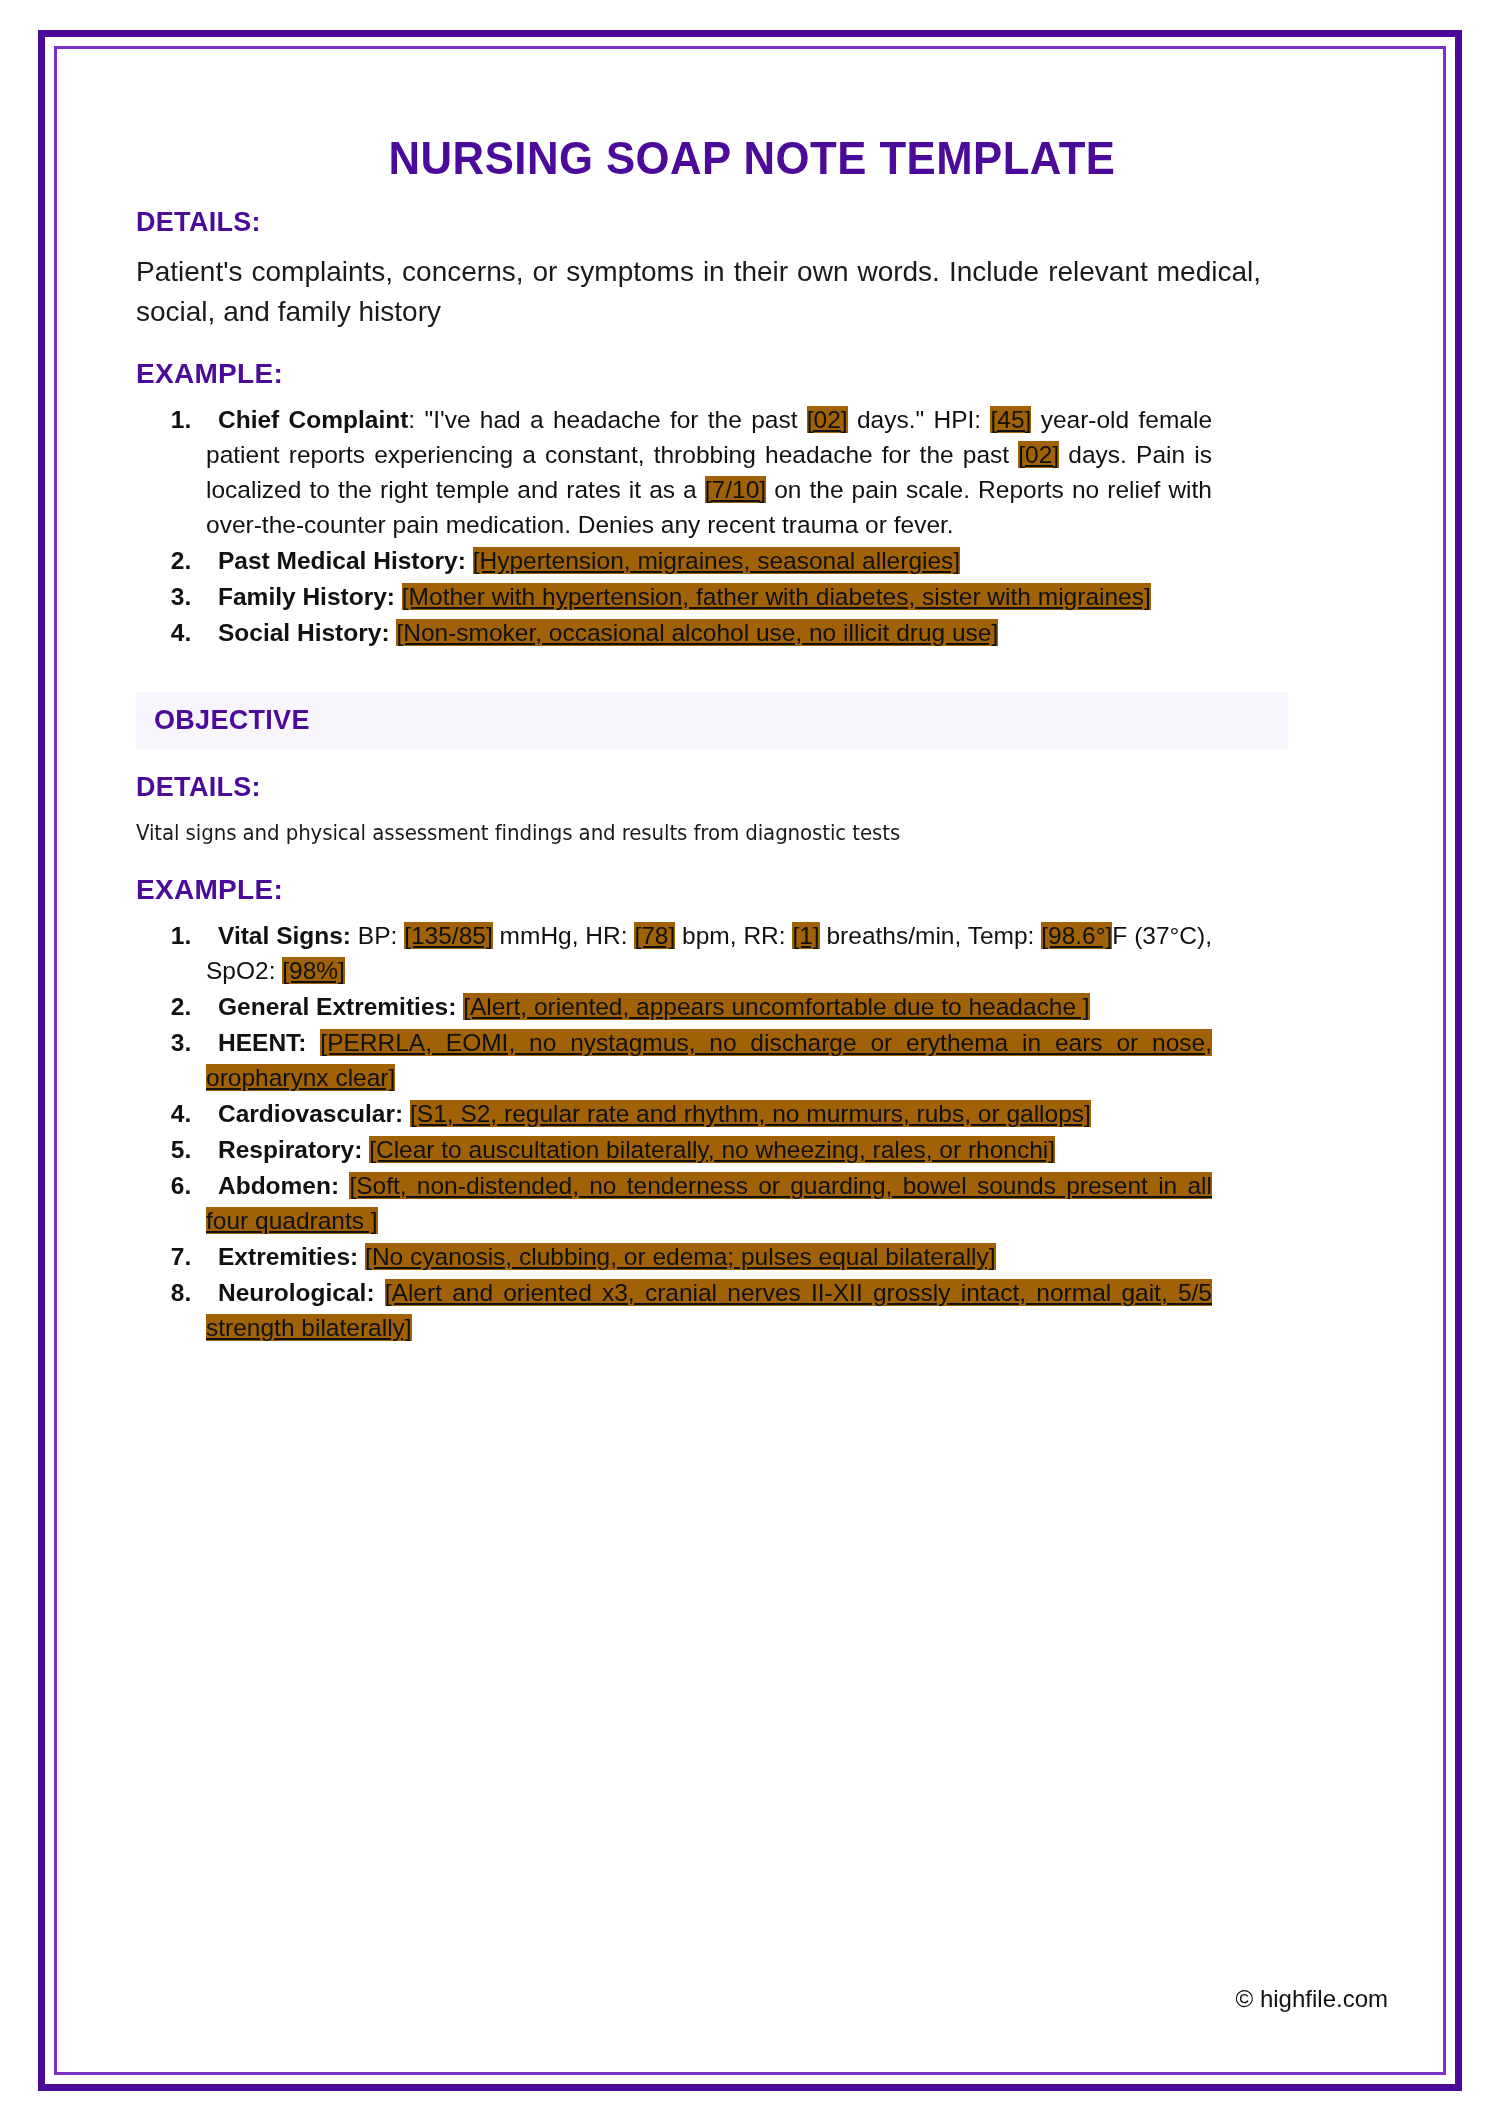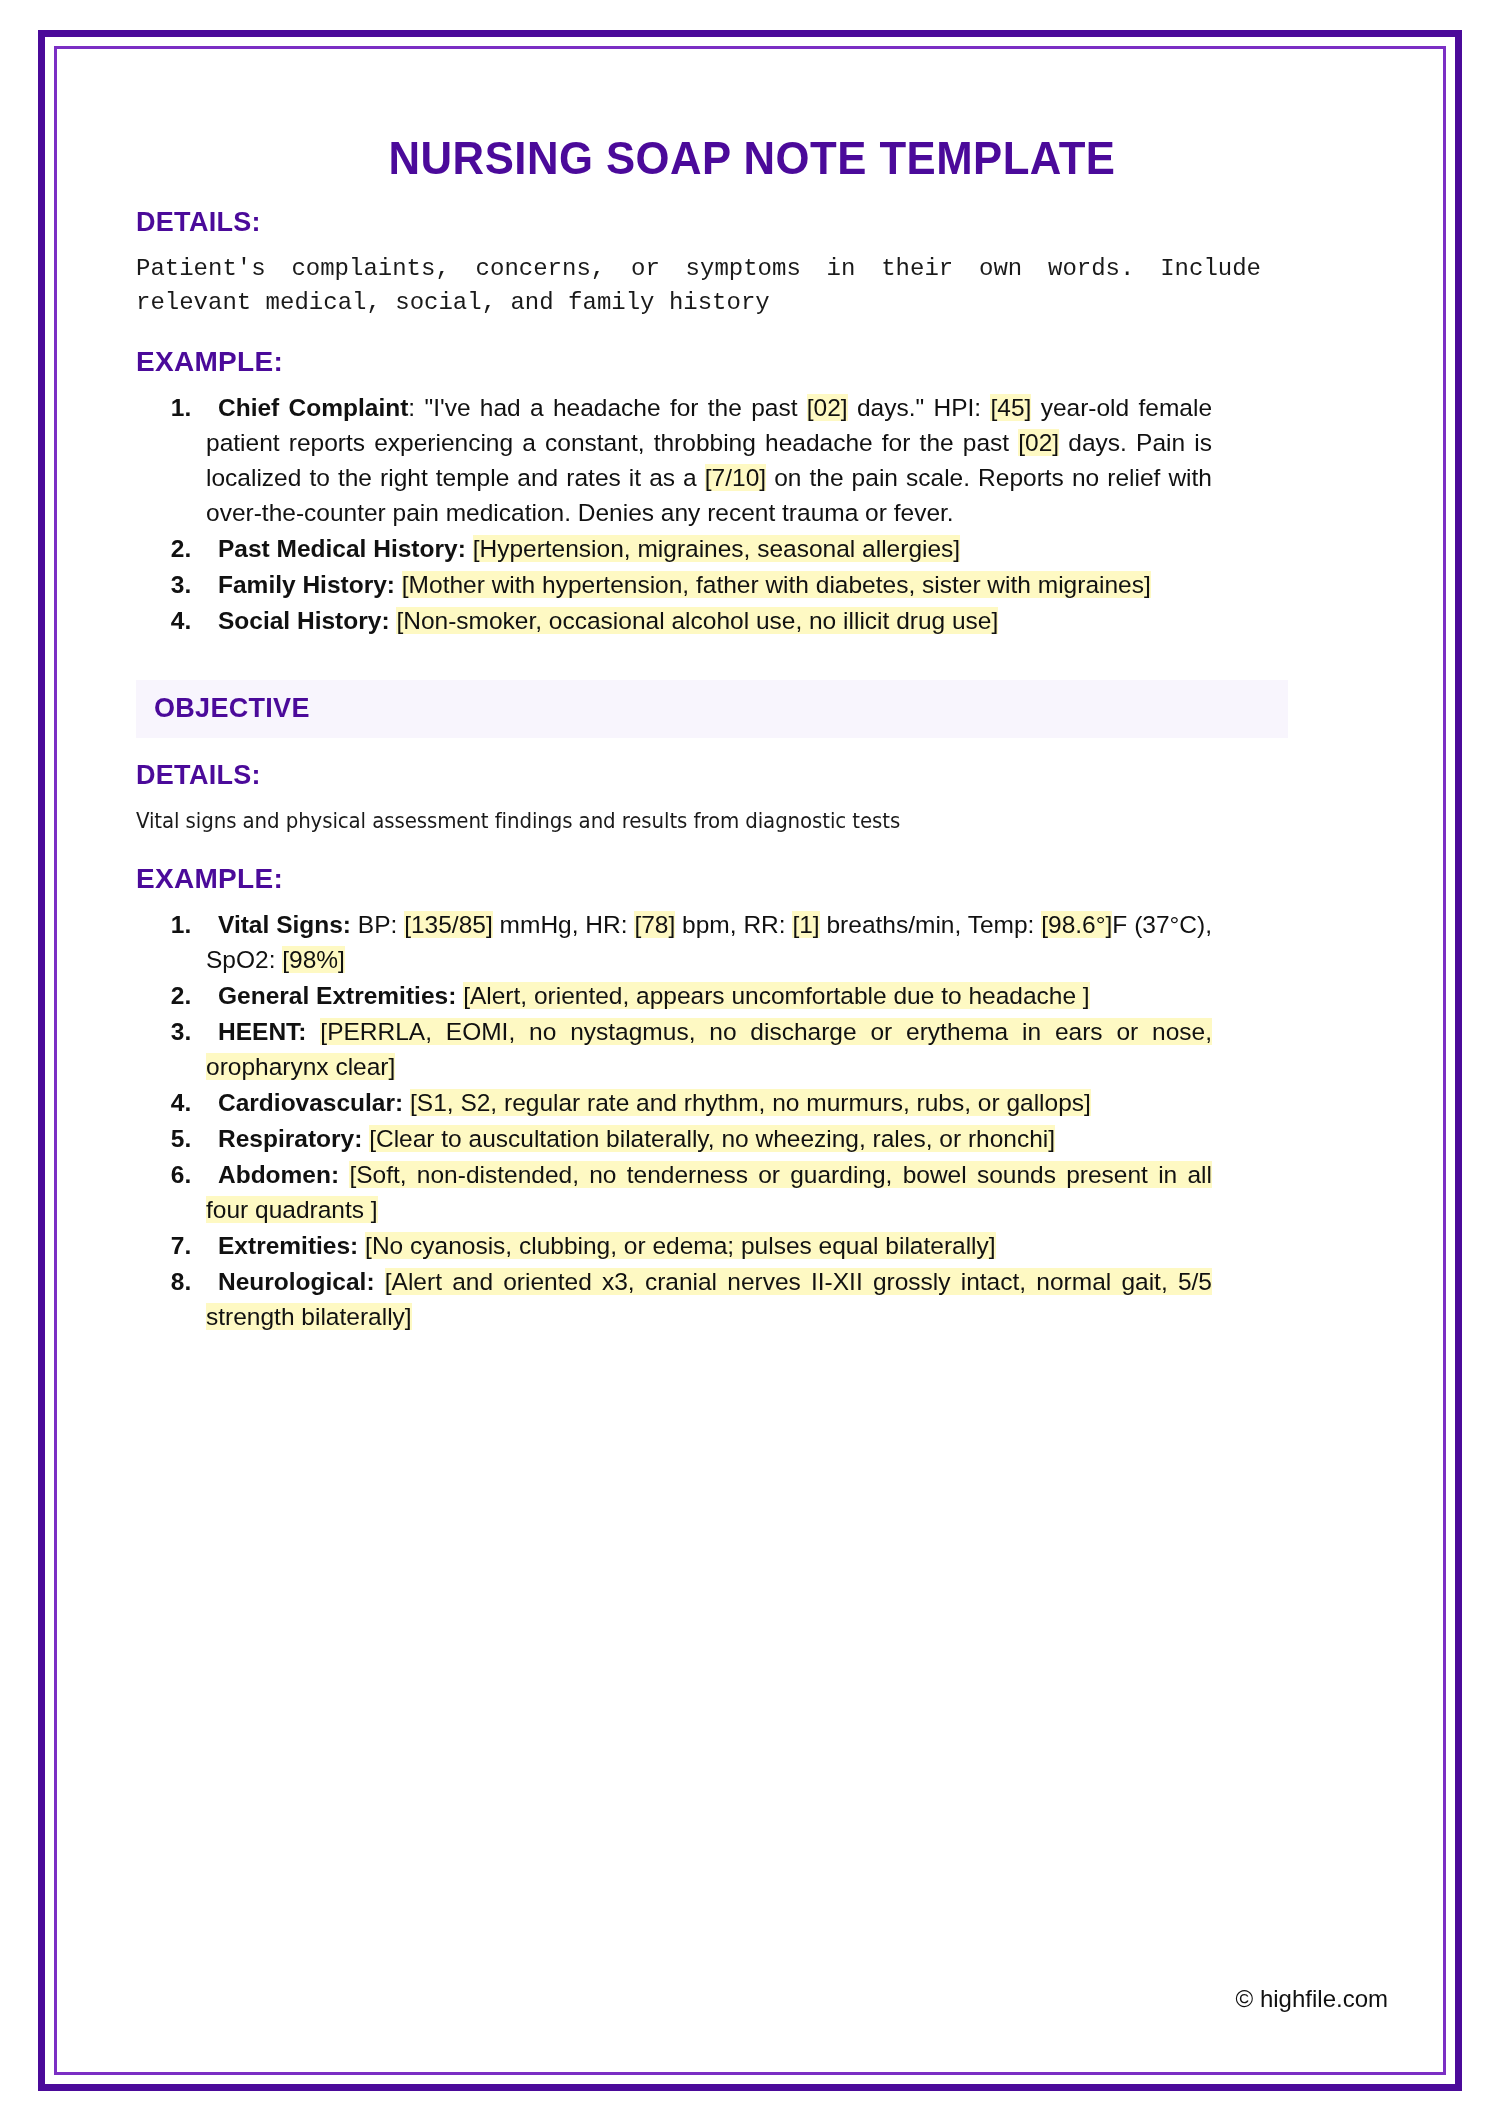--- a/index.html
+++ b/index.html
@@ -87,22 +87,22 @@
   .sub-heading {
     color: #4B0A9A;
     font-family: "Liberation Sans Narrow", "Liberation Sans", sans-serif;
     font-weight: bold;
     font-size: 27px;
     margin: 22px 0 0 24px;
     letter-spacing: 0.3px;
   }
 
   .details-body {
-    font-family: Liberation Mono, monospace;
-    font-size: 24px;
+    font-family: Liberation Sans, sans-serif;
+    font-size: 28px;
     color: #1a1a1a;
     line-height: 1.42;
     margin: 14px 0 0 24px;
     width: 1125px;
     text-align: justify;
   }
   .details-body.light {
     font-family: "DejaVu Sans Condensed", "Liberation Sans Narrow", "Liberation Sans", sans-serif;
     font-size: 22px;
     letter-spacing: -0.1px;
@@ -139,21 +139,22 @@
   }
   ol.example-list > li .lbl {
     font-weight: bold;
     margin-left: 12px;
   }
   ol.example-list > li:last-child {
     text-align: justify;
   }
 
   .hl {
-    background: #fef9c3;
+    background: #a16207;
+    text-decoration: underline;
   }
 
   .footer {
     position: absolute;
     right: 112px;
     bottom: 108px;
     font-family: "Liberation Sans Narrow", "Liberation Sans", sans-serif;
     font-size: 24px;
     color: #111111;
   }

